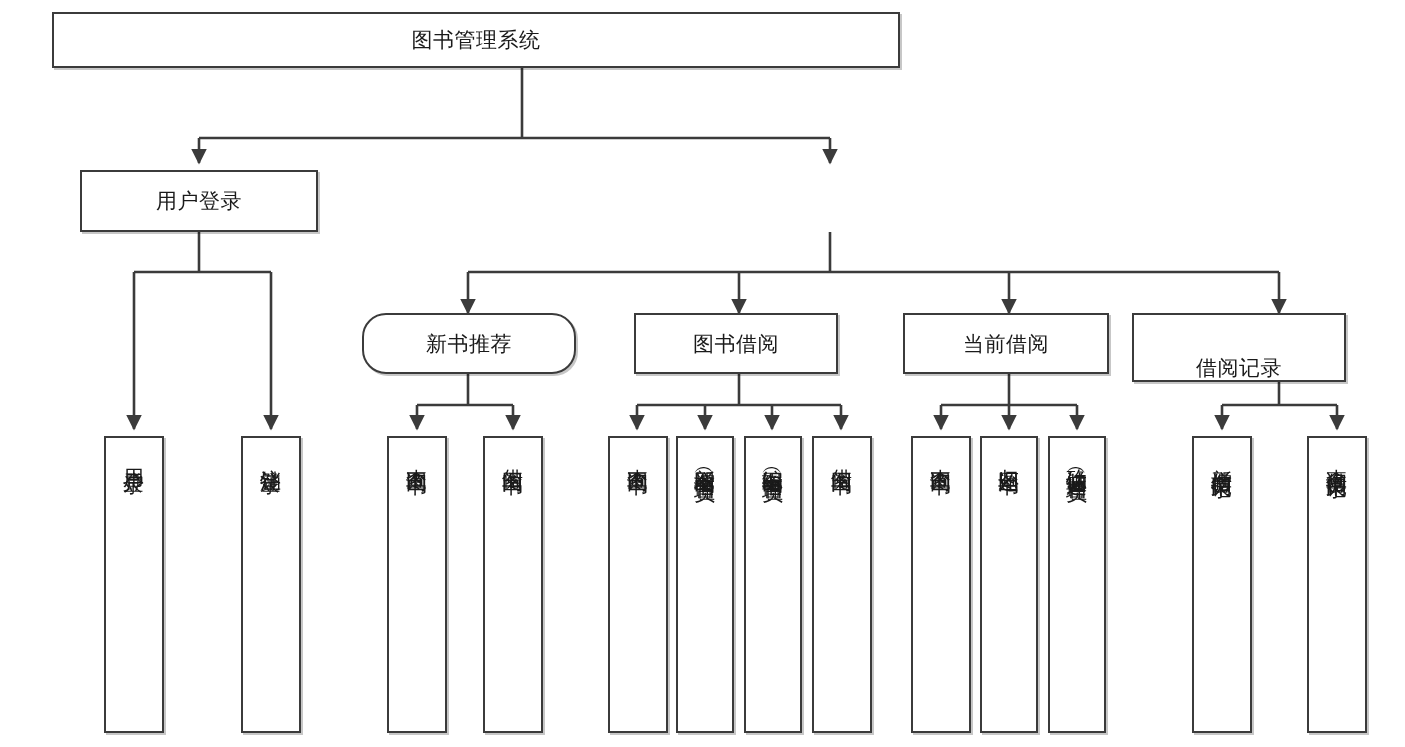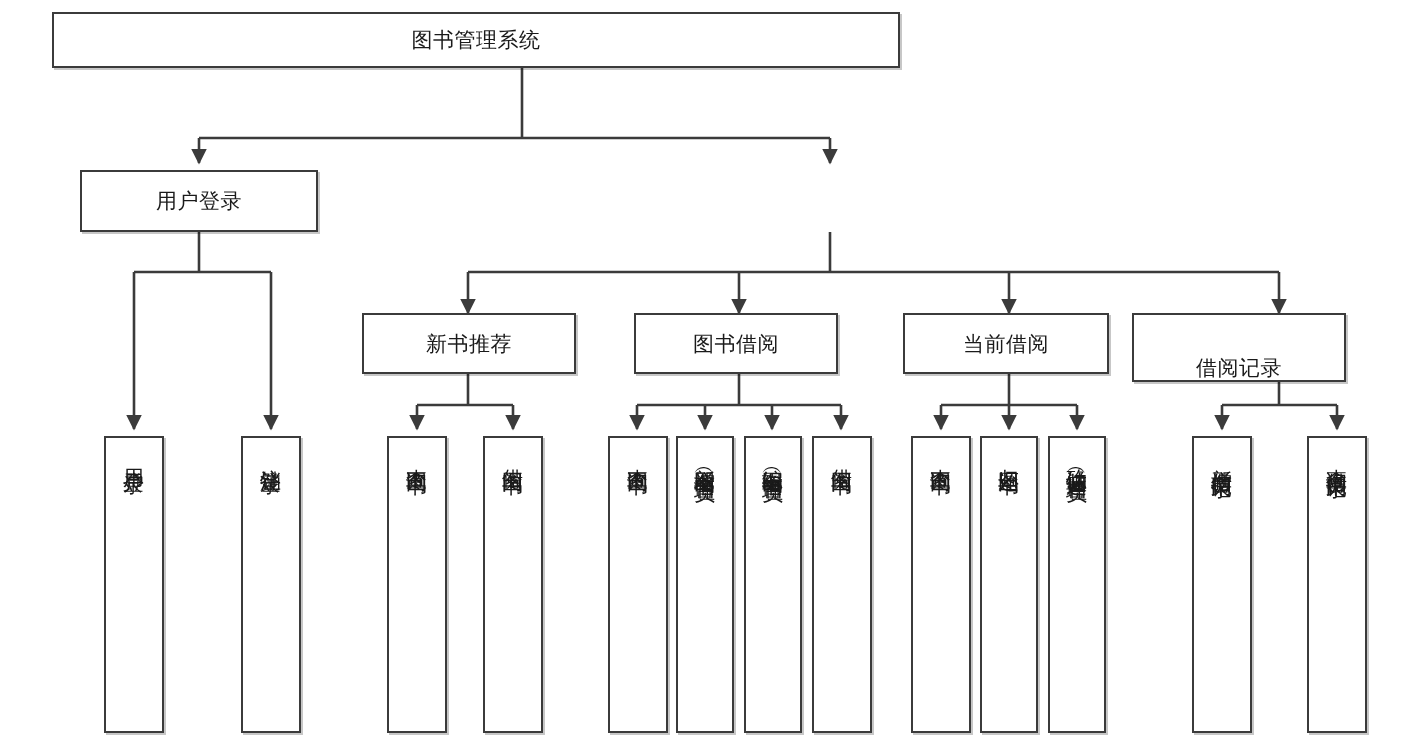--- a/index.html
+++ b/index.html
@@ -124,21 +124,21 @@
 
   <div class="node horizontal" style="left:20px; top:12px; width:848px; height:56px;margin-left:32px;">
     <span class="node-label">图书管理系统</span>
   </div>
 
   <div class="node horizontal" style="left:80px; top:170px; width:238px; height:62px;">
     <span class="node-label">用户登录</span>
   </div>
 
 
-  <div class="node horizontal" style="left:362px; top:313px; width:214px; height:61px;">
+  <div class="node horizontal" style="left:362px; top:313px; width:214px; height:61px;border-radius:24px;">
     <span class="node-label">新书推荐</span>
   </div>
 
   <div class="node horizontal" style="left:634px; top:313px; width:204px; height:61px;">
     <span class="node-label">图书借阅</span>
   </div>
 
   <div class="node horizontal" style="left:903px; top:313px; width:206px; height:61px;">
     <span class="node-label">当前借阅</span>
   </div>

